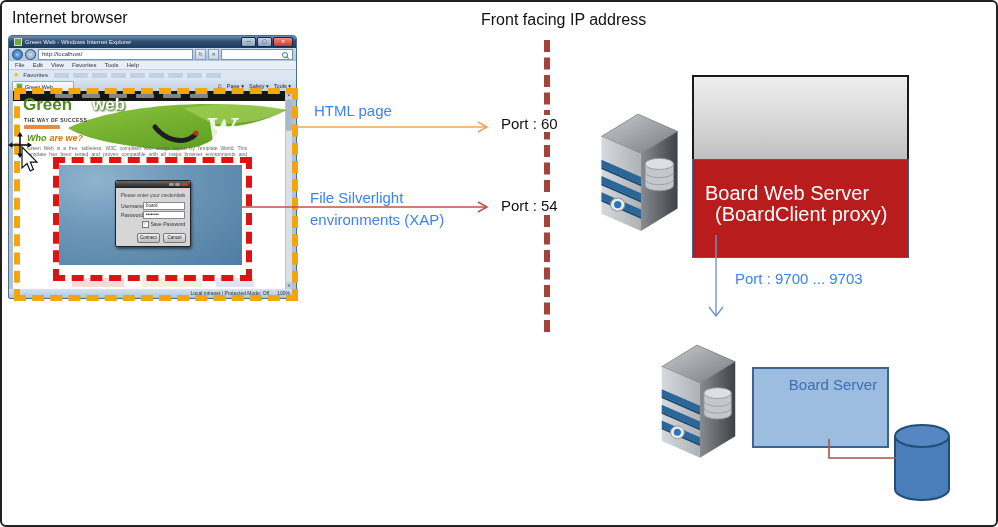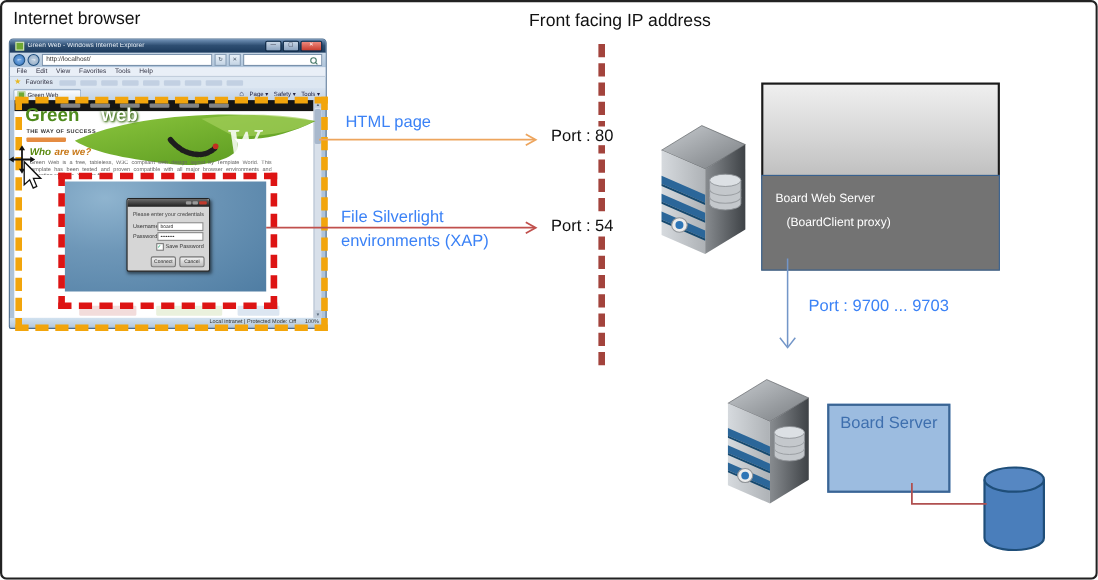--- a/index.html
+++ b/index.html
@@ -14,25 +14,25 @@
   .portlabel{font-size:15px;color:#111;background:#fff;padding:0 4px;z-index:6;white-space:nowrap;}
 
   
   .ip-line{left:542px;top:38px;height:292px;width:0;border-left:6px dashed #A3433C;z-index:5;}
   .yellow-rect{left:12px;top:86px;width:272px;height:201px;border:6px dashed #F2A50C;z-index:14;}
   .red-rect{left:51px;top:155px;width:187px;height:112px;border:6px dashed #DD1414;z-index:15;}
 
   
   .http-box{left:690px;top:73px;width:201px;height:74px;background:linear-gradient(#EFEFEF,#D6D6D6 55%,#BFBFBF);
             border:2px solid #1a1a1a;padding:10px 0 0 12px;font-size:15px;line-height:21px;z-index:2;}
-  .bws-box{left:690px;top:157px;width:203px;height:74px;background:#737373;border:1px solid #38618F;
-           color:#fff;padding:11px 0 0 12px;font-size:11px;line-height:21px;z-index:2;}
+  .bws-box{left:690px;top:157px;width:203px;height:74px;background:#b91c1c;border:1px solid #38618F;
+           color:#fff;padding:23px 0 0 12px;font-size:20px;line-height:21px;z-index:2;}
   .bws-box .line2{padding-left:10px;}
   .bs-box{left:750px;top:365px;width:108px;height:70px;background:#9CBCE0;border:2px solid #3A6494;
-          color:#3E6FAE;font-size:15px;text-align:center;padding-top:7px;z-index:2;}
+          color:#3E6FAE;font-size:15px;text-align:center;padding-top:7px;z-index:2;padding-left:25px;}
   .capsules{left:874px;top:372px;font-size:15px;line-height:22px;color:#111;z-index:2;}
 
   
   .win{left:6px;top:33px;width:287px;height:262px;background:#AEC3DA;border:1px solid #4C6C8C;
        border-radius:4px 4px 2px 2px;z-index:1;}
   .titlebar{left:0;top:0;width:100%;height:12px;border-radius:3px 3px 0 0;
             background:linear-gradient(#6E8FB4,#2E4E72 45%,#1C3A5C);display:flex;align-items:center;}
   .favicon{width:6px;height:6px;background:#6FA832;margin:0 3px 0 5px;border:1px solid #D0E0C0;}
   .wtitle{font-size:6px;color:#EAF1F8;white-space:nowrap;overflow:hidden;flex:1;}
   .winbtns{display:flex;gap:1px;margin-right:3px;}
@@ -327,21 +327,21 @@
     <polyline points="188,3 197,8 188,13" fill="none" stroke="#EDA55E" stroke-width="1.6"></polyline>
   </svg>
 
   <div class="abs mlabel" style="left:308px;top:187px;">File Silverlight</div>
   <div class="abs mlabel" style="left:308px;top:209px;">environments (XAP)</div>
   <svg class="abs arrow" style="left:240px;top:197px;" width="252" height="16">
     <line x1="0" y1="8" x2="244" y2="8" stroke="#C0504D" stroke-width="1.6"></line>
     <polyline points="236,3 245,8 236,13" fill="none" stroke="#C0504D" stroke-width="1.6"></polyline>
   </svg>
 
-  <div class="abs portlabel" style="left:495px;top:113px;">Port : 80</div>
+  <div class="abs portlabel" style="left:495px;top:113px;">Port : 60</div>
   <div class="abs portlabel" style="left:495px;top:195px;">Port : 54</div>
 
   <svg class="abs" style="left:586px;top:101px;" width="102" height="132">
     <use href="#server-symbol" width="102" height="132"></use>
   </svg>
 
   <div class="abs http-box">
   </div>
 
   <div class="abs bws-box">

